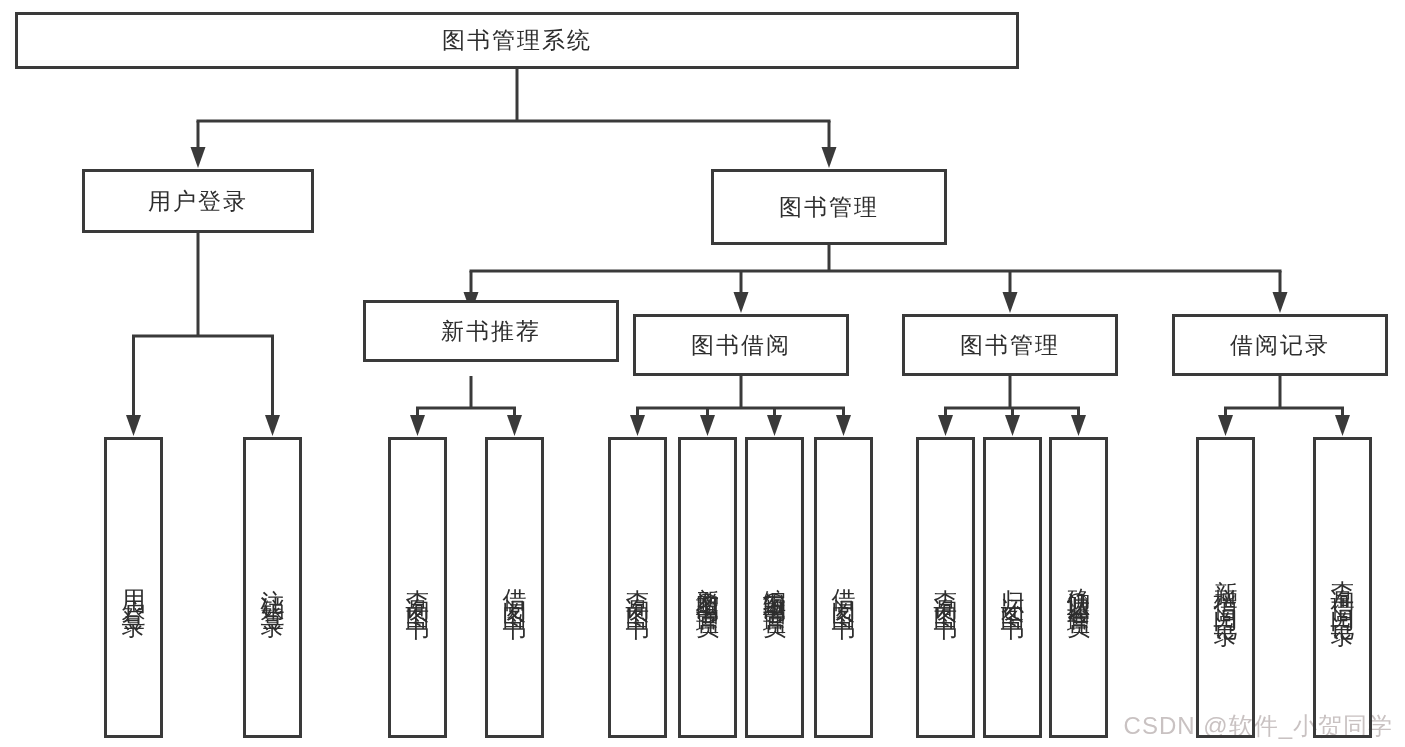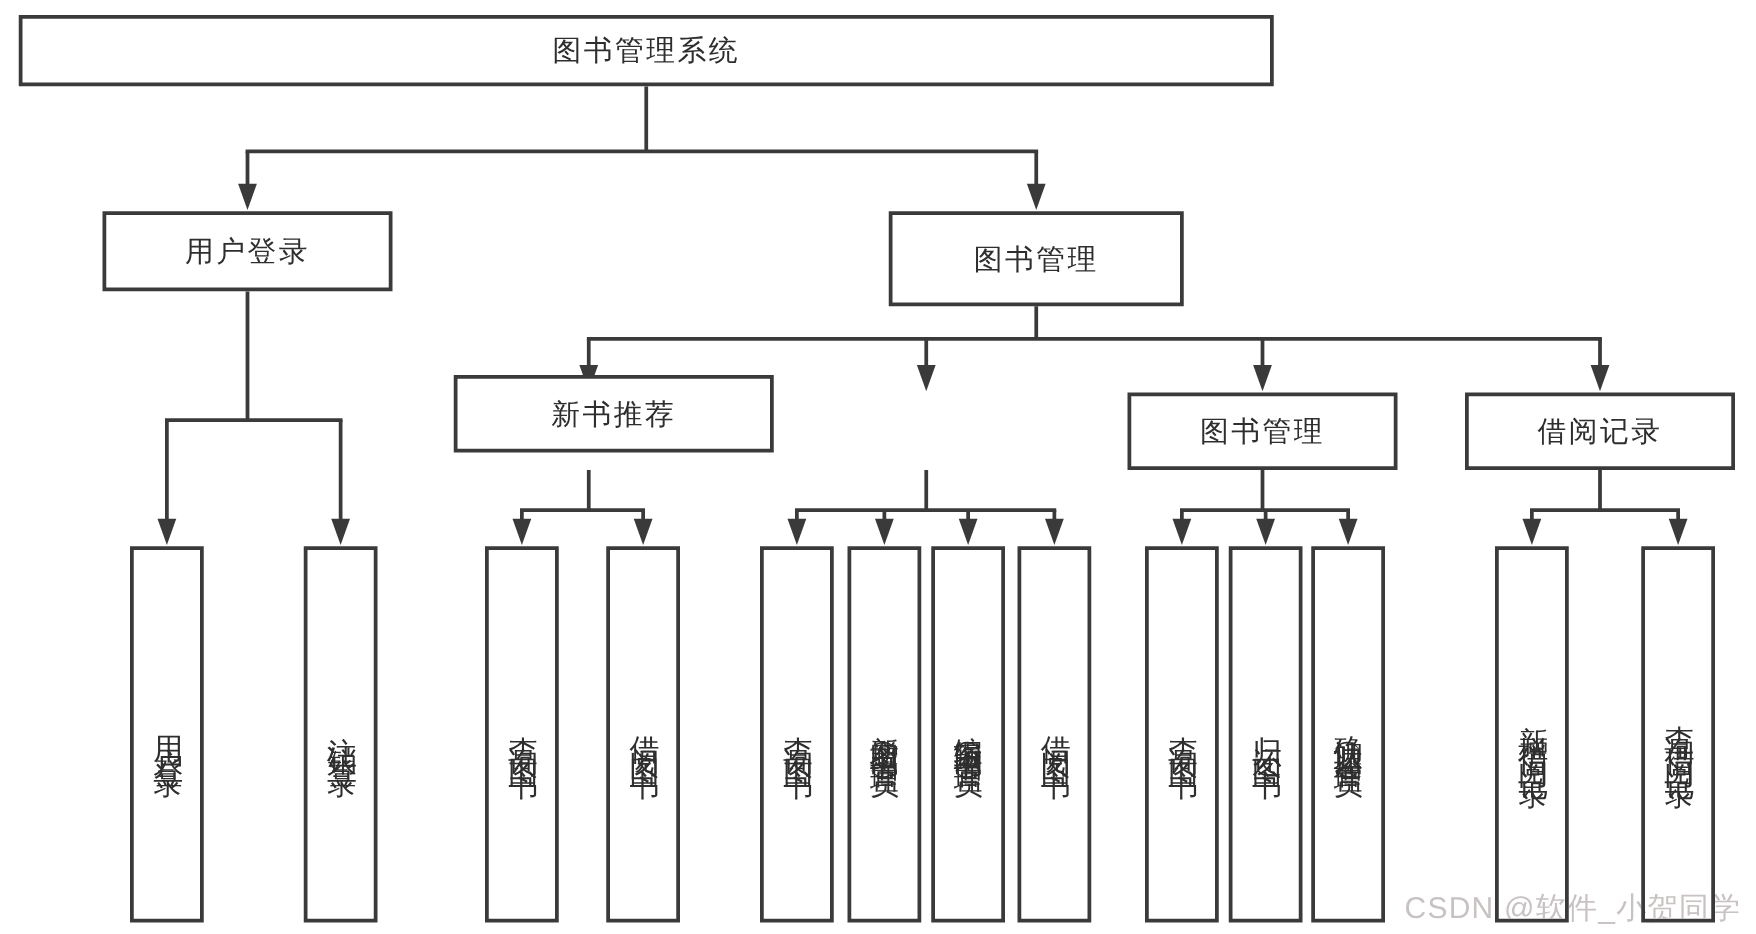--- a/index.html
+++ b/index.html
@@ -130,20 +130,21 @@
       <line x1="1342.5" y1="408" x2="1342.5" y2="424" class="cline"></line>
       <polygon points="1335,415 1350,415 1342.5,436" class="carrow"></polygon>
     </svg>
 
   <div class="box box-h" style="left:15px; top:12px; width:1004px; height:57px;">图书管理系统</div>
 
   <div class="box box-h" style="left:82px; top:169px; width:232px; height:64px;">用户登录</div>
   <div class="box box-h" style="left:711px; top:169px; width:236px; height:76px;">图书管理</div>
 
   <div class="box box-h" style="left:363px; top:300px; width:256px; height:62px;">新书推荐</div>
+  <div class="box box-h" style="left:633px; top:314px; width:216px; height:62px;">图书借阅</div>
   <div class="box box-h" style="left:902px; top:314px; width:216px; height:62px;">图书管理</div>
   <div class="box box-h" style="left:1172px; top:314px; width:216px; height:62px;">借阅记录</div>
 
   <div class="box box-v" style="left:104px; top:437px; width:59px; height:301px;">用户登录</div>
   <div class="box box-v" style="left:243px; top:437px; width:59px; height:301px;">注销登录</div>
 
   <div class="box box-v" style="left:388px; top:437px; width:59px; height:301px;">查询图书</div>
   <div class="box box-v" style="left:485px; top:437px; width:59px; height:301px;">借阅图书</div>
 
   <div class="box box-v" style="left:608px; top:437px; width:59px; height:301px;">查询图书</div>

